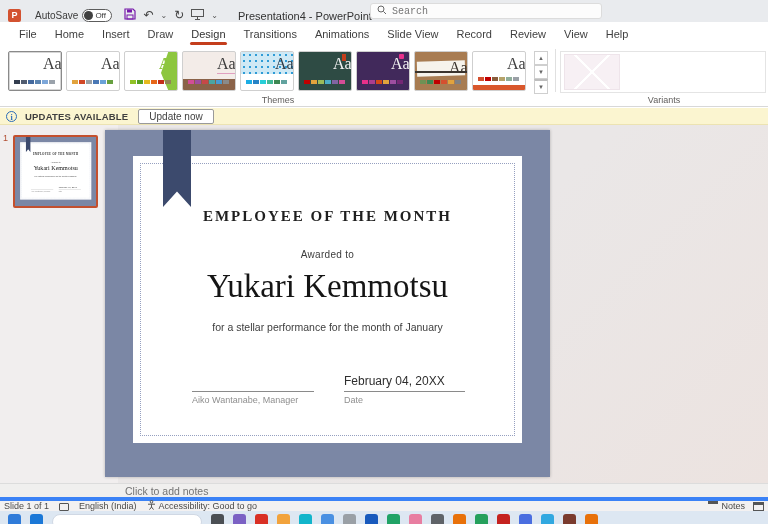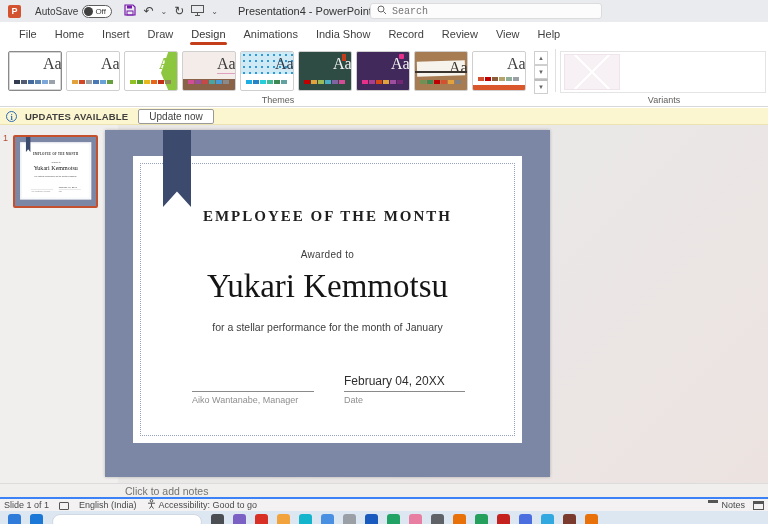--- a/index.html
+++ b/index.html
@@ -1,21 +1,21 @@
 <!DOCTYPE html>
 <html><head>
 <meta charset="utf-8">
 <style>
   * { margin:0; padding:0; box-sizing:border-box; }
   html,body { width:768px; height:524px; overflow:hidden; }
   body { font-family:"Liberation Sans", sans-serif; font-size:11px; color:#444; background:#fff; position:relative; }
   .app { position:absolute; inset:0; width:768px; height:524px; }
 
   
-  .titlebar { position:absolute; top:0; left:0; right:0; height:22px; background:#e9ebee; display:flex; align-items:center; gap:6px; padding:0 8px; }
+  .titlebar { position:absolute; top:0; left:0; right:0; height:22px; background:#e9ebee; display:flex; align-items:flex-end; gap:6px; padding:0 8px; }
   .pp-logo { width:13px; height:13px; background:#d35230; border-radius:2px; position:relative; flex:0 0 auto; }
   .pp-logo::after { content:"P"; position:absolute; inset:0; color:#fff; font-size:9px; font-weight:bold; text-align:center; line-height:13px; }
   .autosave { display:flex; align-items:center; gap:4px; margin-left:8px; }
   .autosave-label { font-size:10px; color:#3b3b3b; }
   .toggle { width:30px; height:13px; border:1px solid #5c5c5c; border-radius:7px; background:#fff; display:flex; align-items:center; padding:1px; gap:2px; }
   .toggle-knob { width:9px; height:9px; background:#404040; border-radius:50%; }
   .toggle-state { font-size:8px; color:#3b3b3b; }
   .qat { display:flex; align-items:center; gap:7px; margin-left:6px; color:#3f3f3f; }
   .qat .glyph { font-size:12px; line-height:1; }
   .chev-sm { font-size:8px; color:#555; }
@@ -90,21 +90,21 @@
   .sig { position:absolute; top:218px; }
   .sig-left { left:59px; width:122px; }
   .sig-right { left:211px; width:121px; }
   .sig .date-val { font-size:12px; color:#2e2e2e; margin-bottom:2px; height:15px; }
   .sig .line { border-top:1px solid #8a8a8a; }
   .sig .lab { font-size:9px; color:#8f8f8f; margin-top:3px; }
 
   
   .notes-bar { position:absolute; top:483px; left:0; right:0; height:14px; background:#f0efee; border-top:1px solid #dcdcdc; }
   .notes-text { position:absolute; left:125px; top:1px; font-size:10.5px; color:#737373; }
-  .statusbar { position:absolute; top:497px; left:0; right:0; height:14px; background:#f3f1f1; border-top:2px solid #3b82f6; display:flex; align-items:center; font-size:9px; color:#4a4a4a; padding:0 4px; gap:10px; }
+  .statusbar { position:absolute; top:497px; left:0; right:0; height:14px; background:#f3f1f1; border-top:4px solid #3b82f6; display:flex; align-items:center; font-size:9px; color:#4a4a4a; padding:0 4px; gap:10px; }
   .sb-ic { display:inline-block; }
   .monitor-ic { width:10px; height:8px; border:1px solid #555; border-radius:1px; position:relative; top:1px; }
   .sb-right { margin-left:auto; display:flex; align-items:center; gap:8px; }
   .notes-ic { display:inline-block; width:10px; border-bottom:1px solid #555; box-shadow:0 2px 0 #555; height:3px; position:relative; top:-2px; }
   .view-ic { width:11px; height:9px; border:1px solid #555; background:linear-gradient(#555 1.5px, rgba(0,0,0,0) 1.5px); }
   .taskbar { position:absolute; top:511px; left:0; right:0; height:13px; background:#dde7f2; display:flex; align-items:flex-start; gap:9px; padding:3px 0 0 8px; overflow:hidden; }
   .tbi { width:13px; height:13px; border-radius:3px; flex:0 0 auto; }
   .tb-search { width:150px; height:16px; background:#fff; border:1px solid #d0d8e4; border-radius:8px; flex:0 0 auto; }
 </style>
 </head>
@@ -151,22 +151,23 @@
       <input type="text" placeholder="Search" style="">
     </div>
   </div>
 
   <div class="menubar">
     <span class="menu-tab">File</span>
     <span class="menu-tab">Home</span>
     <span class="menu-tab">Insert</span>
     <span class="menu-tab">Draw</span>
     <span class="menu-tab active">Design</span>
+    <span class="menu-tab">Transitions</span>
     <span class="menu-tab">Animations</span>
-    <span class="menu-tab">India Show</span>
+    <span class="menu-tab">Slide View</span>
     <span class="menu-tab">Record</span>
     <span class="menu-tab">Review</span>
     <span class="menu-tab">View</span>
     <span class="menu-tab">Help</span>
   </div>
 
   <div class="ribbon">
     <div class="themes-row">
       <div class="theme selected t1" style="background: rgb(255, 255, 255);">
           <span class="aa" style="color: rgb(64, 64, 64);">Aa</span>

